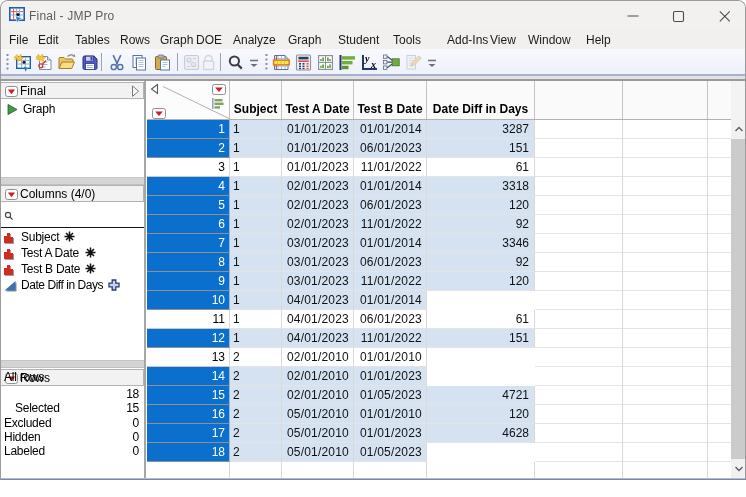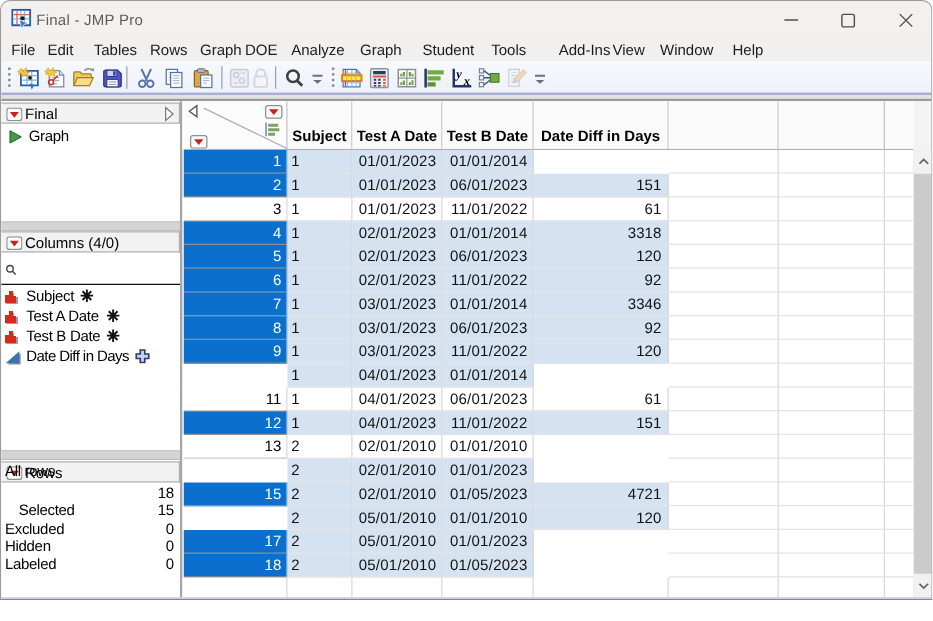--- a/index.html
+++ b/index.html
@@ -401,20 +401,21 @@
 </svg>
           </div>
       </div>
       <div id="leftedge" style="position:absolute;left:0;top:0;width:1px;height:397px;background:#fff;z-index:5"></div>
       <div id="tbody">
 <div class="row sel">
             <div class="c num">1</div>
             <div class="c subj">1</div>
             <div class="c da">01/01/2023</div>
             <div class="c db">01/01/2014</div>
+            <div class="c dd">3287</div>
             <div class="c e1"></div>
             <div class="c e2"></div>
             <div class="c e3"></div>
           </div>
 <div class="row sel">
             <div class="c num">2</div>
             <div class="c subj">1</div>
             <div class="c da">01/01/2023</div>
             <div class="c db">06/01/2023</div>
             <div class="c dd">151</div>
@@ -486,20 +487,21 @@
             <div class="c num">9</div>
             <div class="c subj">1</div>
             <div class="c da">03/01/2023</div>
             <div class="c db">11/01/2022</div>
             <div class="c dd">120</div>
             <div class="c e1"></div>
             <div class="c e2"></div>
             <div class="c e3"></div>
           </div>
 <div class="row sel">
+            <div class="c num">10</div>
             <div class="c subj">1</div>
             <div class="c da">04/01/2023</div>
             <div class="c db">01/01/2014</div>
             <div class="c e1"></div>
             <div class="c e2"></div>
             <div class="c e3"></div>
           </div>
 <div class="row uns">
             <div class="c num">11</div>
             <div class="c subj">1</div>
@@ -523,51 +525,54 @@
 <div class="row uns">
             <div class="c num">13</div>
             <div class="c subj">2</div>
             <div class="c da">02/01/2010</div>
             <div class="c db">01/01/2010</div>
             <div class="c e1"></div>
             <div class="c e2"></div>
             <div class="c e3"></div>
           </div>
 <div class="row sel">
+            <div class="c num">14</div>
             <div class="c subj">2</div>
             <div class="c da">02/01/2010</div>
             <div class="c db">01/01/2023</div>
             <div class="c e1"></div>
             <div class="c e2"></div>
             <div class="c e3"></div>
           </div>
 <div class="row sel">
             <div class="c num">15</div>
             <div class="c subj">2</div>
             <div class="c da">02/01/2010</div>
             <div class="c db">01/05/2023</div>
             <div class="c dd">4721</div>
             <div class="c e1"></div>
             <div class="c e2"></div>
             <div class="c e3"></div>
           </div>
 <div class="row sel">
+            <div class="c num">16</div>
             <div class="c subj">2</div>
             <div class="c da">05/01/2010</div>
             <div class="c db">01/01/2010</div>
             <div class="c dd">120</div>
             <div class="c e1"></div>
             <div class="c e2"></div>
             <div class="c e3"></div>
           </div>
 <div class="row sel">
             <div class="c num">17</div>
             <div class="c subj">2</div>
             <div class="c da">05/01/2010</div>
             <div class="c db">01/01/2023</div>
+            <div class="c dd">4628</div>
             <div class="c e1"></div>
             <div class="c e2"></div>
             <div class="c e3"></div>
           </div>
 <div class="row sel">
             <div class="c num">18</div>
             <div class="c subj">2</div>
             <div class="c da">05/01/2010</div>
             <div class="c db">01/05/2023</div>
             <div class="c e1"></div>

